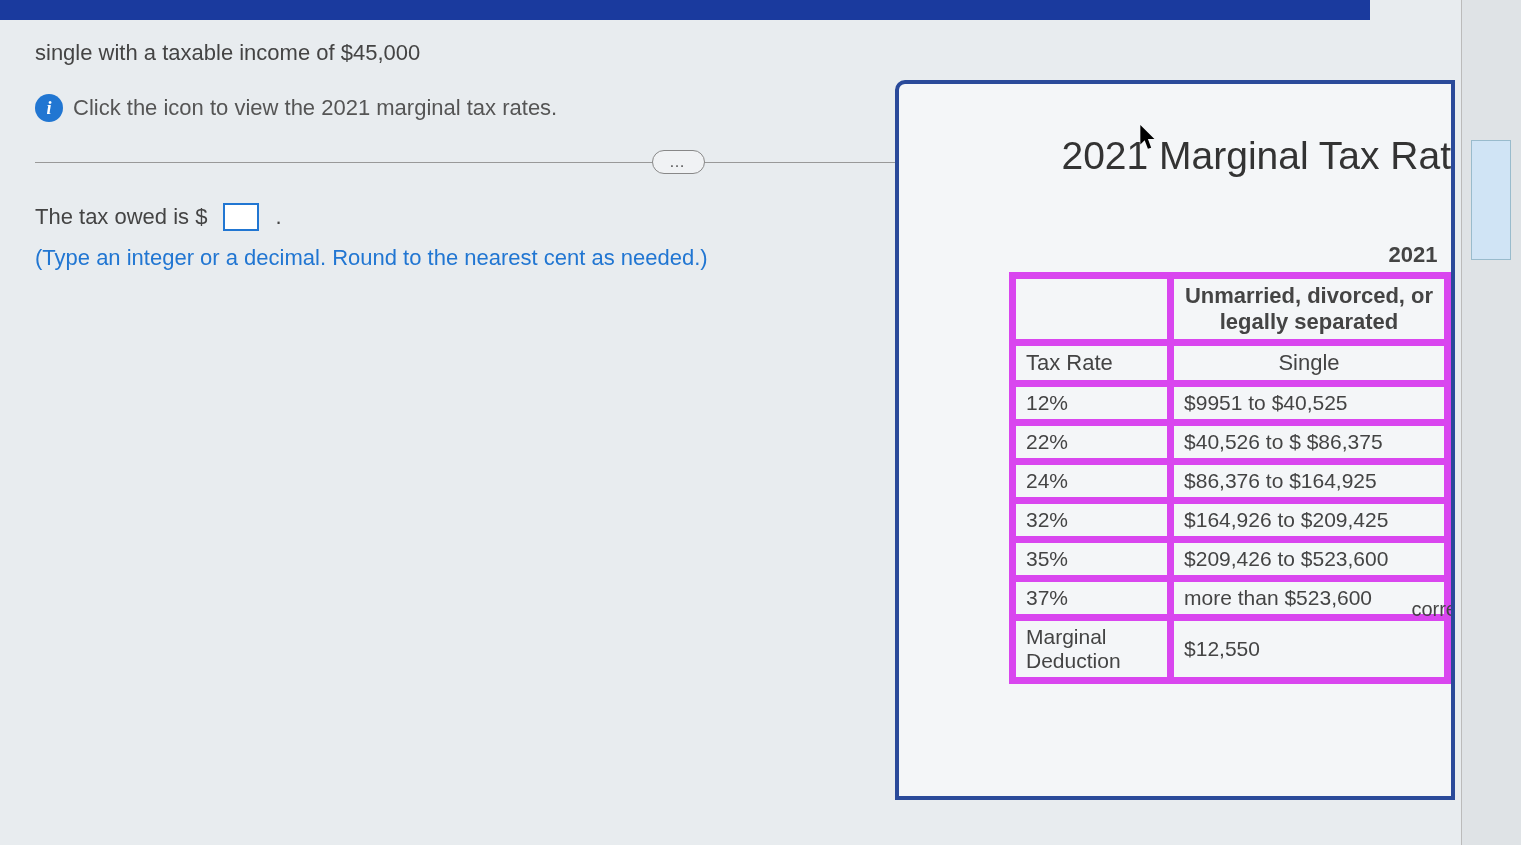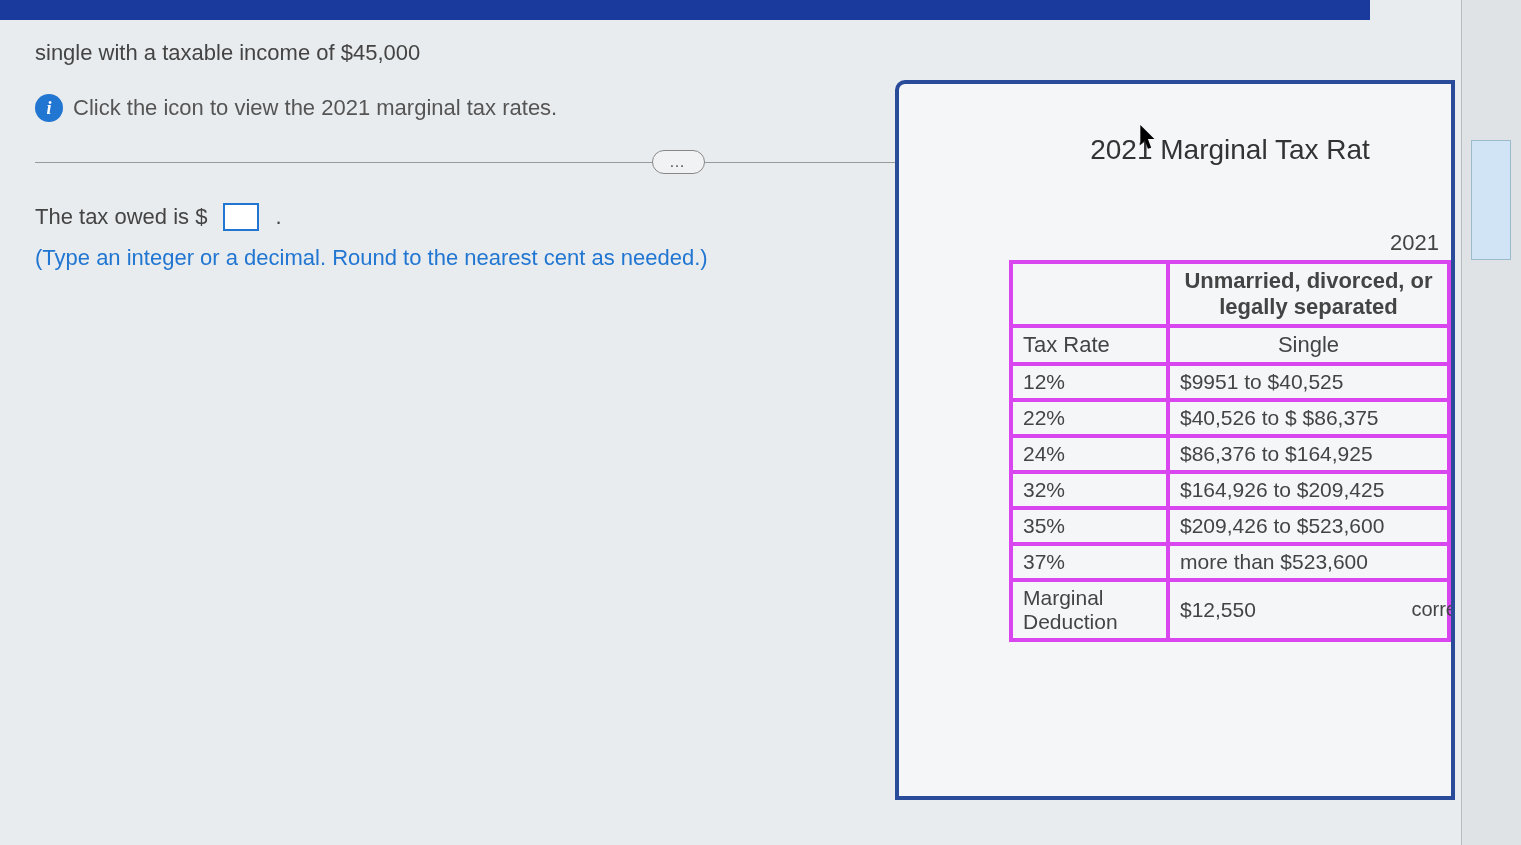--- a/index.html
+++ b/index.html
@@ -106,44 +106,44 @@
     left: 895px;
     width: 560px;
     height: 720px;
     background: #f4f6f8;
     border: 4px solid #2a4a9a;
     border-radius: 10px 0 0 0;
     padding: 20px 0 0 0;
     overflow: hidden;
   }
   .popup-title {
-    font-size: 28px;
+    font-size: 39px;
     color: #333;
-    text-align: center;
+    text-align: right;
     margin: 30px 0 60px 0;
     white-space: nowrap;
     padding-left: 110px;
   }
   .tax-table {
     border-collapse: collapse;
     margin-left: 110px;
     font-size: 21px;
     color: #444;
   }
   .tax-table td, .tax-table th {
-    border: 4px solid #d946ef;
+    border: 7px solid #d946ef;
     padding: 4px 10px;
     text-align: left;
     vertical-align: middle;
     font-weight: normal;
   }
   .tax-table .yearcell {
     text-align: right;
     font-size: 22px;
-    font-weight: normal;
+    font-weight: bold;
     border-left: none;
     border-top: none;
   }
   .status-header {
     text-align: center !important;
     font-weight: bold !important;
     font-size: 22px;
   }
   .col-header {
     font-size: 22px;

